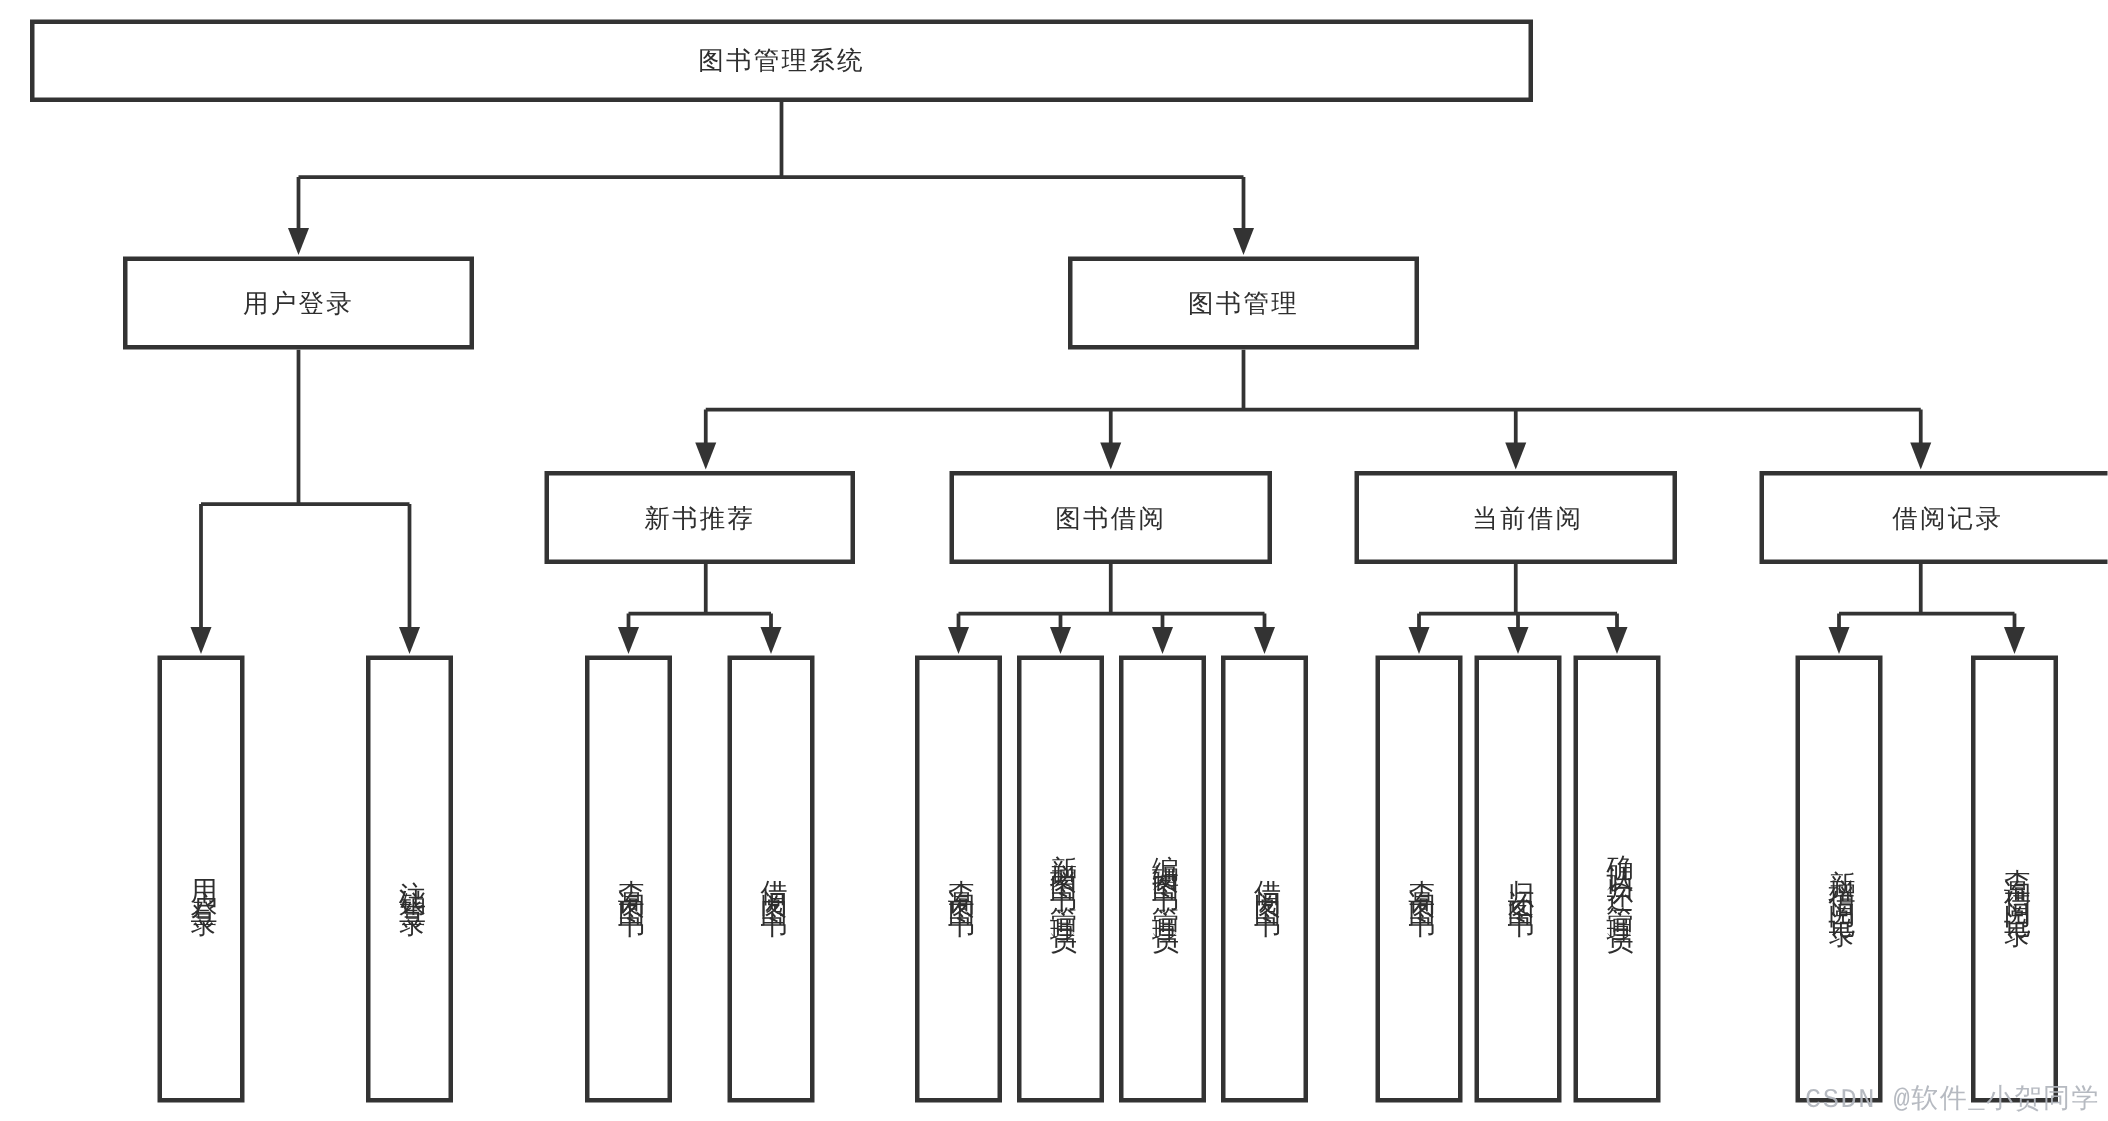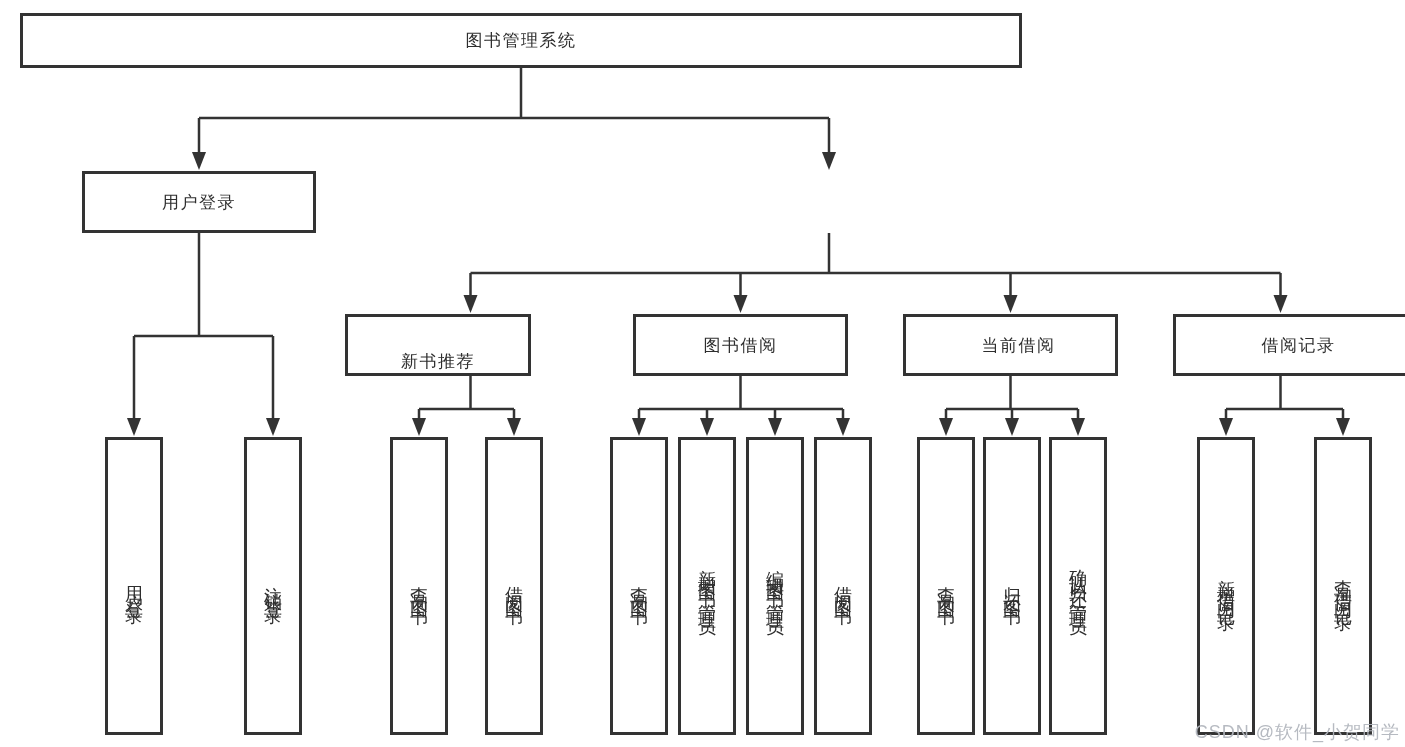--- a/index.html
+++ b/index.html
@@ -1,18 +1,18 @@
 <!DOCTYPE html>
 <html><head>
 <meta charset="utf-8">
 <style>
   html,body{margin:0;padding:0;background:#ffffff;}
   body{width:1405px;height:747px;position:relative;overflow:hidden;
        font-family:"Liberation Sans","DejaVu Sans",sans-serif;}
-  .canvas{position:absolute;left:0;top:0;width:1405px;height:747px;}
+  .canvas{position:absolute;left:0;top:0;width:1405px;height:747px;font-family:Liberation Mono, monospace;}
   .wires{position:absolute;left:0;top:0;z-index:1;}
   .wires path{stroke:#333333;stroke-width:2.5;fill:none;}
   .wires polygon{fill:#333333;stroke:none;}
   .box{position:absolute;box-sizing:border-box;background:#ffffff;
        border:3px solid #333333;display:flex;align-items:center;justify-content:center;
        color:#2e2e2e;z-index:2;}
   .hbox{font-size:17px;letter-spacing:1.5px;}
   .leaf span{writing-mode:vertical-rl;text-orientation:mixed;
        font-size:18px;letter-spacing:7px;line-height:1;}
   .watermark{position:absolute;right:5px;bottom:3px;z-index:6;
@@ -67,22 +67,25 @@
     </g>
   </svg>
 
   <div class="box hbox" style="left:20px;top:13px;width:1002px;height:55px;">
     <span>图书管理系统</span>
   </div>
 
   <div class="box hbox" style="left:82px;top:171px;width:234px;height:62px;">
     <span>用户登录</span>
   </div>
+  <div class="box hbox" style="left:712px;top:171px;width:234px;height:62px;">
+    <span>图书管理</span>
+  </div>
 
-  <div class="box hbox" style="left:345px;top:314px;width:186px;height:62px;align-items:flex-end;">
+  <div class="box hbox" style="left:363px;top:314px;width:207px;height:62px;">
     <span>新书推荐</span>
   </div>
   <div class="box hbox" style="left:633px;top:314px;width:215px;height:62px;">
     <span>图书借阅</span>
   </div>
   <div class="box hbox" style="left:903px;top:314px;width:215px;height:62px;padding-left:16px;">
     <span>当前借阅</span>
   </div>
   <div class="box hbox" style="left:1173px;top:314px;width:251px;height:62px;">
     <span>借阅记录</span>

